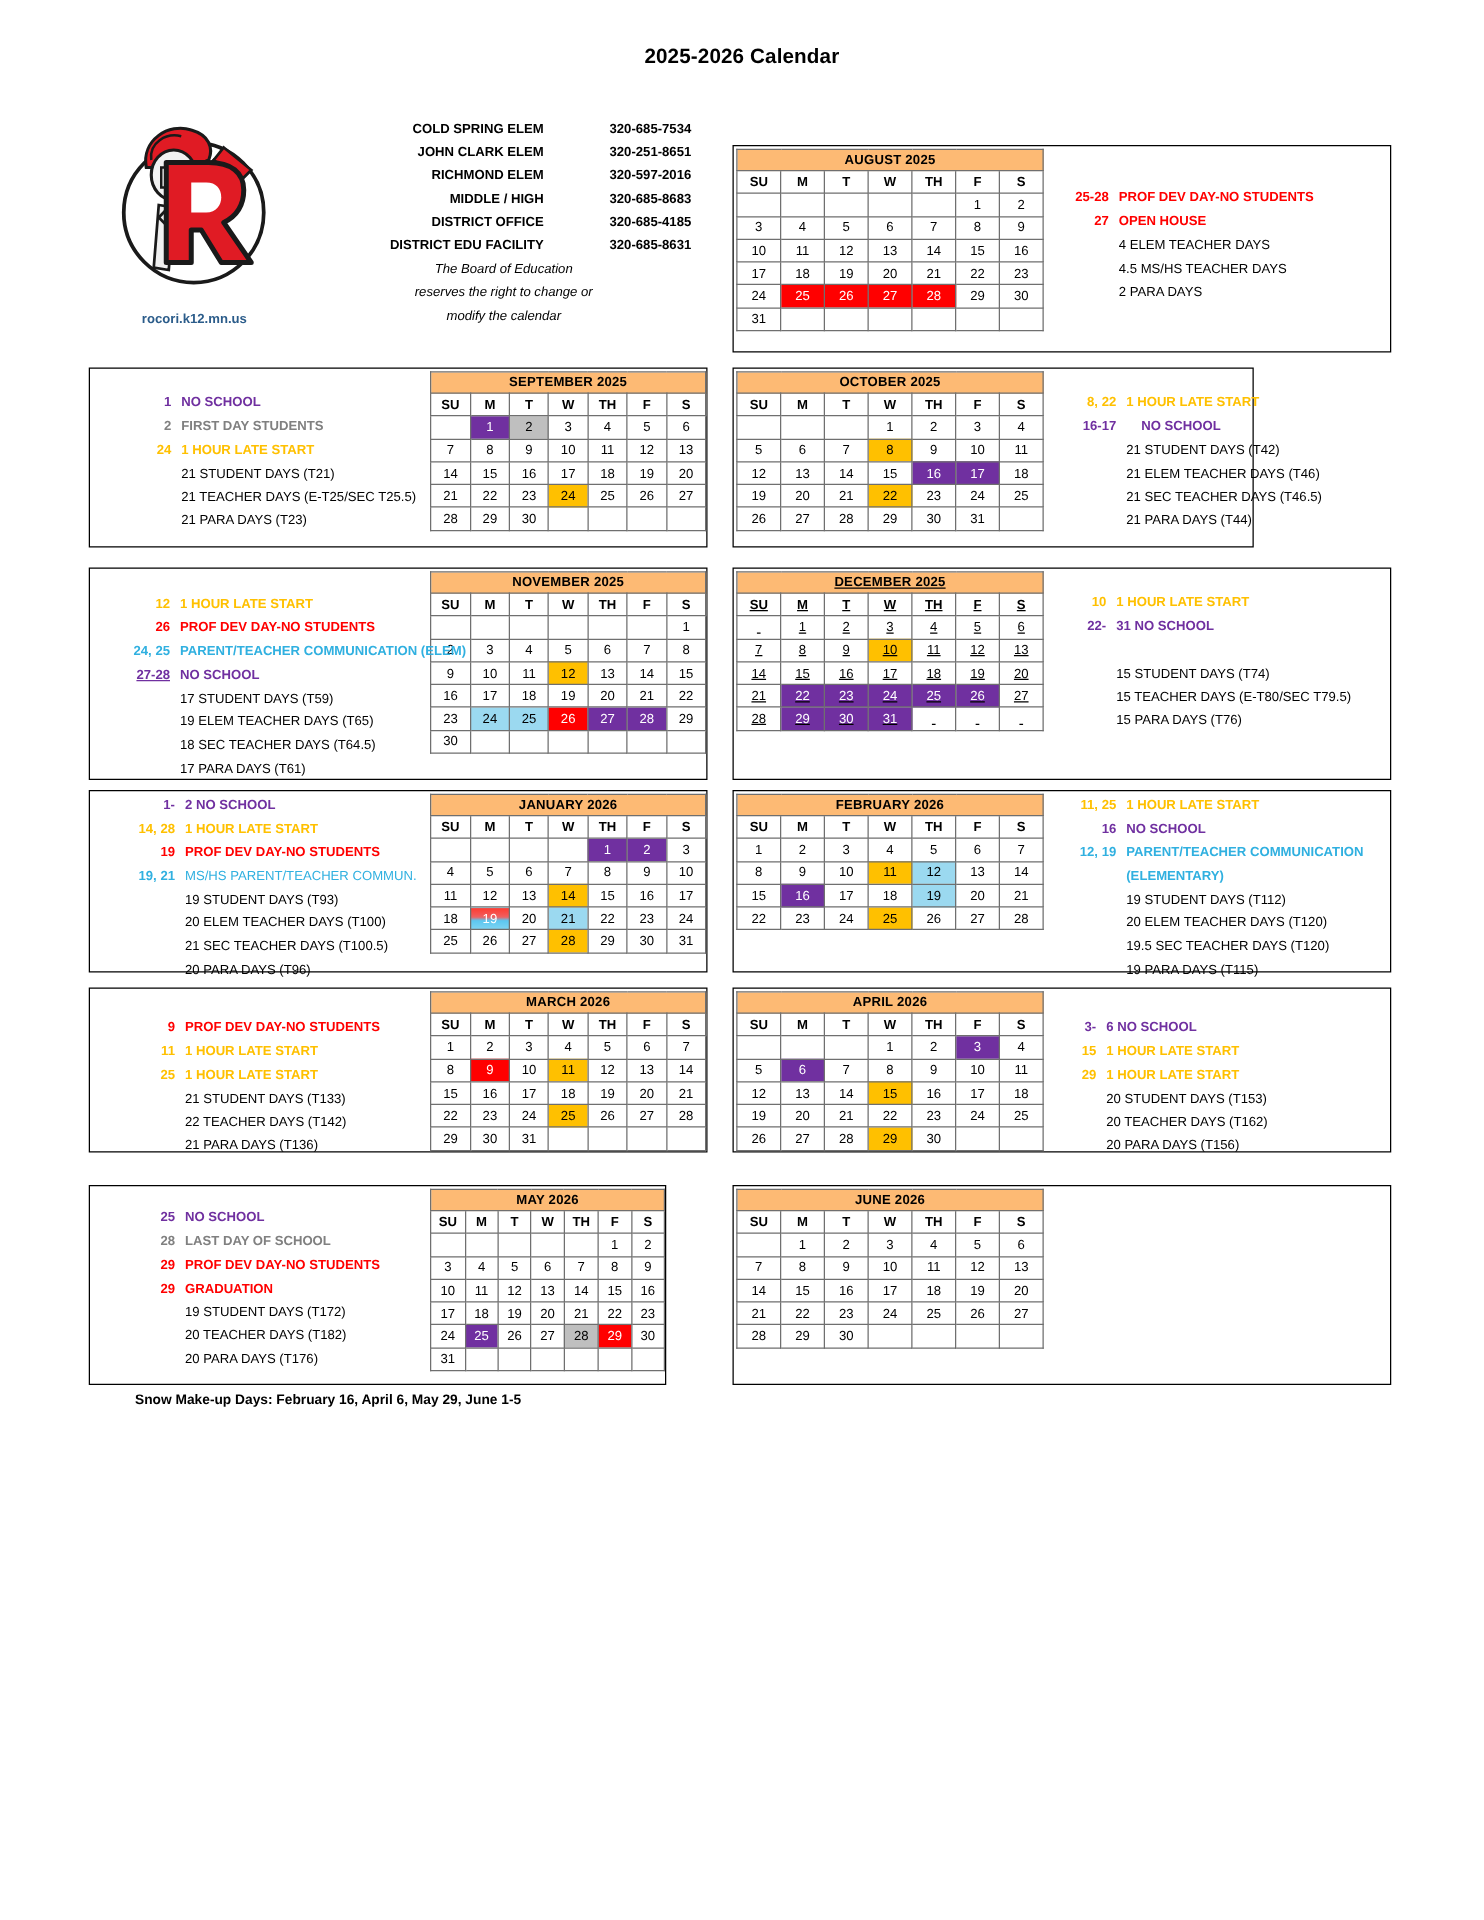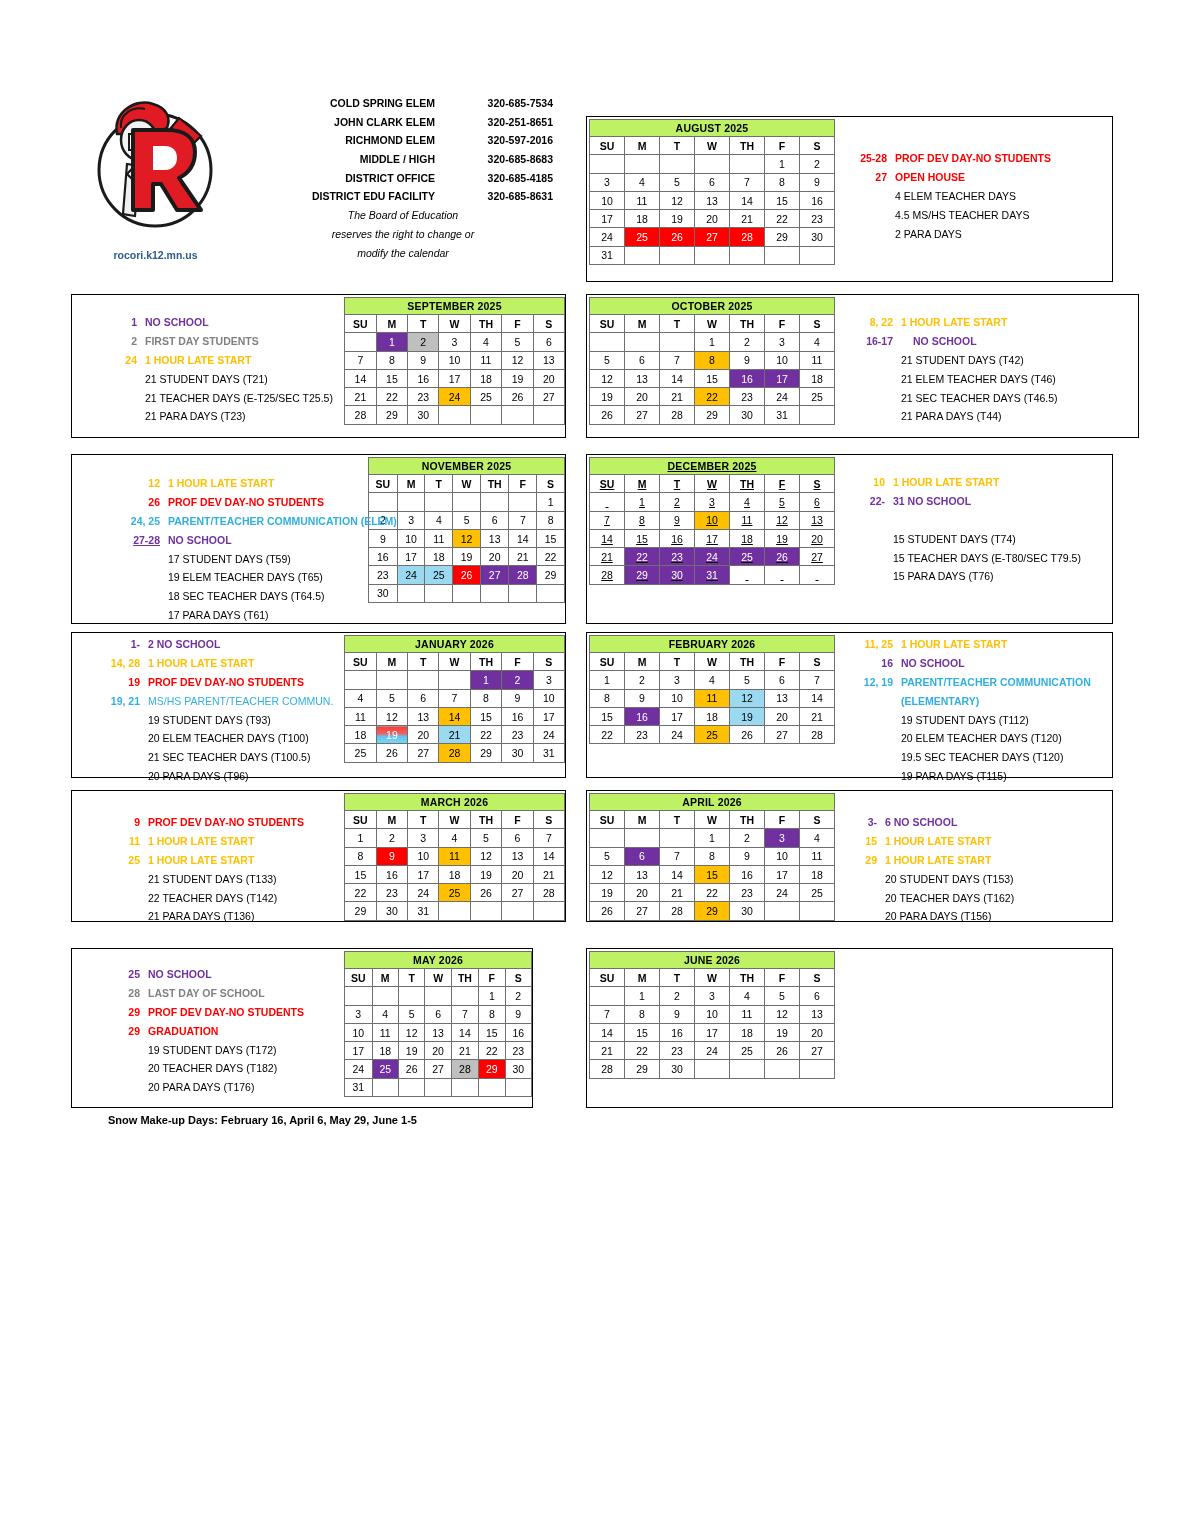--- a/index.html
+++ b/index.html
@@ -42,21 +42,21 @@
     text-align:center;
     vertical-align:middle;
     height:18.3px;
     padding:0;
     font-weight:normal;
     box-sizing:border-box;
   }
   table.cal td.d{width:35px;}
   table.cal th.dow{width:35px;font-weight:bold;background:#fff;font-size:10.5px;}
   table.cal tr.mhdr th{
-    background:#bef264;font-weight:bold;font-size:10.5px;letter-spacing:.2px;height:17px;
+    background:#fdba74;font-weight:bold;font-size:10.5px;letter-spacing:.2px;height:17px;
   }
   td.empty{border:1px solid #6f6f6f;}
 
   
   .f-purple{background:#7030A0;color:#fff;font-weight:bold;}
   .f-red{background:#FF0000;color:#fff;font-weight:bold;}
   .f-orange{background:#FFC000;color:#000;font-weight:bold;}
   .f-blue{background:#9BD9F0;color:#000;font-weight:bold;}
   .f-gray{background:#BFBFBF;color:#000;font-weight:normal;}
   .f-redblue{background:linear-gradient(to bottom,#FF3B30 0%,#F06060 42%,#5BC6F0 58%,#7FD4F2 100%);
@@ -77,20 +77,21 @@
   .normal{font-weight:normal;}
 
   .snow{position:absolute;left:72px;top:1114px;font-size:11px;font-weight:bold;margin-left:36px;}
 </style>
 </head>
 <body>
 
 <div class="page">
 
   <div class="title-wrap">
+    <div class="title-line">2025-2026 Calendar</div>
   </div>
 
   <div class="logo">
     <svg viewBox="0 0 145 145" xmlns="http://www.w3.org/2000/svg" aria-hidden="true">
       <circle cx="72" cy="82" r="56" fill="#ffffff" stroke="#1a1a1a" stroke-width="3"></circle>
       <path d="M34 46 C30 24 52 10 70 16 C84 20 88 30 84 40 L70 46 Z" fill="#E01B24" stroke="#1a1a1a" stroke-width="2.5"></path>
       <path d="M38 40 C36 26 50 18 62 21" fill="none" stroke="#1a1a1a" stroke-width="2"></path>
       <ellipse cx="56" cy="52" rx="18" ry="20" fill="#f2f2f2" stroke="#1a1a1a" stroke-width="2.5"></ellipse>
       <path d="M46 46 L46 62 L58 62 L58 46 Z" fill="#ffffff" stroke="#1a1a1a" stroke-width="2"></path>
       <text x="52" y="52" font-family="Liberation Serif, serif" font-size="13" font-weight="bold" fill="#E01B24">S</text>
@@ -323,21 +324,21 @@
               <span class="lday c-black" style="flex-basis: 55px; padding-right: 8px;"></span>
               <span class="ltxt c-black normal">21 TEACHER DAYS (E-T25/SEC T25.5)</span>
             </div>
             <div class="lrow">
               <span class="lday c-black" style="flex-basis: 55px; padding-right: 8px;"></span>
               <span class="ltxt c-black normal">21 PARA DAYS (T23)</span>
             </div>
           </div>
         </div>
       </div>
-      <div class="block" style="left: 586px; top: 294px; width: 553px; height: 144px;">
+      <div class="block" style="left: 586px; top: 294px; width: 417px; height: 144px;">
         <div class="block-inner">
           <table class="cal" style="left: 2px; top: 2px;">
             <thead>
               <tr class="mhdr">
                 <th colspan="7">OCTOBER 2025</th>
               </tr>
               <tr>
                 <th class="dow">SU</th>
                 <th class="dow">M</th>
                 <th class="dow">T</th>
@@ -416,21 +417,21 @@
               <span class="lday c-black" style="flex-basis: 58px; padding-right: 8px;"></span>
               <span class="ltxt c-black normal">21 SEC TEACHER DAYS (T46.5)</span>
             </div>
             <div class="lrow">
               <span class="lday c-black" style="flex-basis: 58px; padding-right: 8px;"></span>
               <span class="ltxt c-black normal">21 PARA DAYS (T44)</span>
             </div>
           </div>
         </div>
       </div>
-      <div class="block" style="left: 71px; top: 454px; width: 495px; height: 170px; padding-left: 24px;">
+      <div class="block" style="left: 71px; top: 454px; width: 495px; height: 170px;">
         <div class="block-inner">
           <table class="cal" style="left: 272px; top: 2px;">
             <thead>
               <tr class="mhdr">
                 <th colspan="7">NOVEMBER 2025</th>
               </tr>
               <tr>
                 <th class="dow">SU</th>
                 <th class="dow">M</th>
                 <th class="dow">T</th>

